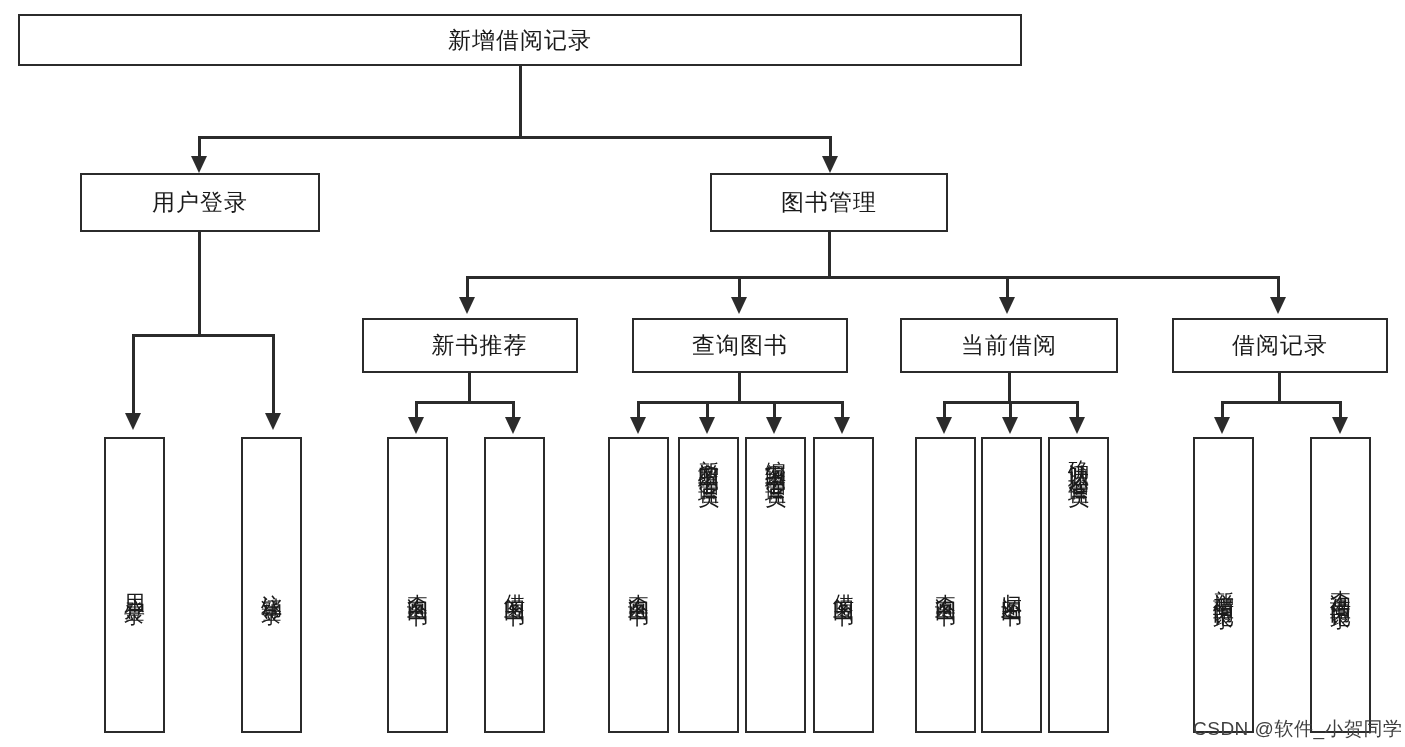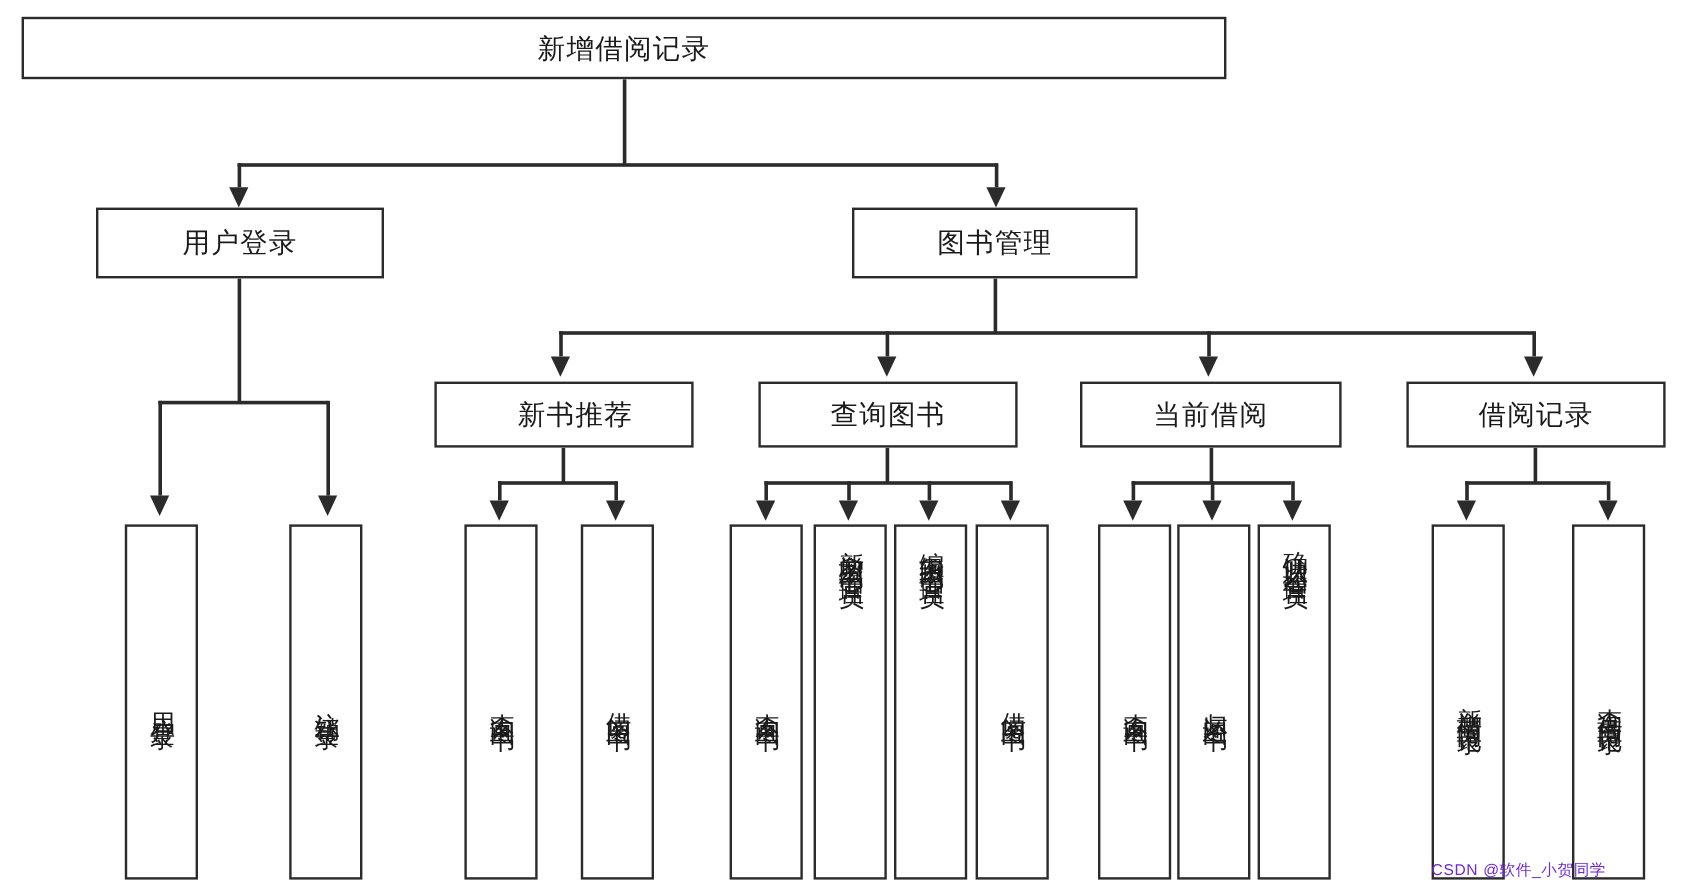--- a/index.html
+++ b/index.html
@@ -60,22 +60,22 @@
   .arrow {
     position: absolute;
     width: 0;
     height: 0;
     border-left: 8px solid transparent;
     border-right: 8px solid transparent;
     border-top: 17px solid #2b2b2b;
   }
   .watermark {
     position: absolute;
-    font-size: 13px;
-    color: #6d28d9;
+    font-size: 19px;
+    color: #404040;
     white-space: nowrap;
     letter-spacing: 0.5px;
   }
 </style>
 </head>
 <body>
 
 <div id="canvas">
   <div id="edges-layer">
       <div class="edge edge-v" style="left: 519px; top: 66px; height: 71px;"></div>

